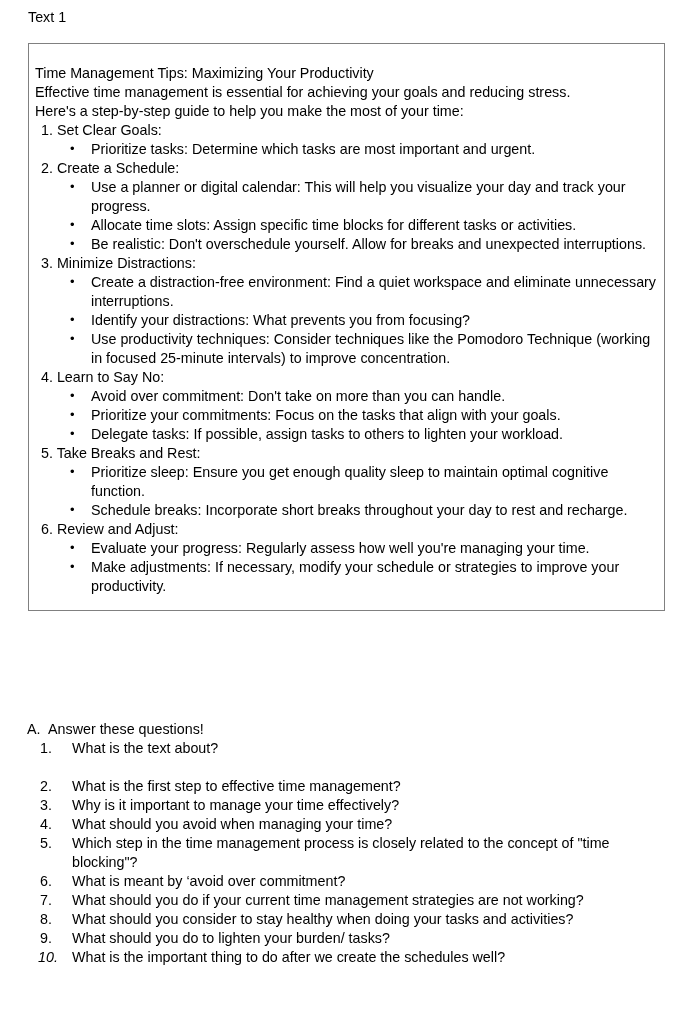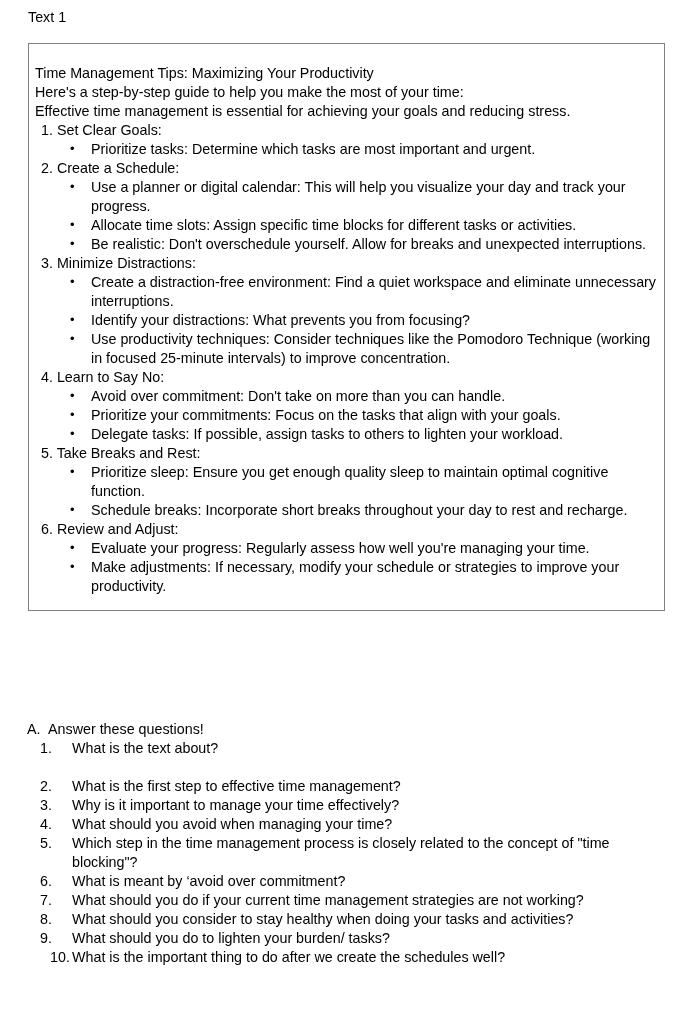--- a/index.html
+++ b/index.html
@@ -110,37 +110,38 @@
   }
   ol.questions > li > .qnum {
     position: absolute;
     left: 40px;
     top: 0;
     width: 28px;
     text-align: left;
     white-space: nowrap;
   }
   ol.questions > li.wide-num > .qnum {
-    left: 50px;
+    left: 38px;
+    font-style: italic;
   }
   ol.questions > li.spaced-after {
     margin-bottom: 19px;
   }
 </style>
 </head>
 <body>
 
 <div class="page">
 
   <div class="doc-label">Text 1</div>
 
   <div class="passage-box">
     <p class="passage-line">Time Management Tips: Maximizing Your Productivity</p>
+    <p class="passage-line">Effective time management is essential for achieving your goals and reducing stress.</p>
     <p class="passage-line">Here's a step-by-step guide to help you make the most of your time:</p>
-    <p class="passage-line">Effective time management is essential for achieving your goals and reducing stress.</p>
 
     <p class="step">1. Set Clear Goals:</p>
     <ul class="bullets">
       <li>Prioritize tasks: Determine which tasks are most important and urgent.</li>
     </ul>
 
     <p class="step">2. Create a Schedule:</p>
     <ul class="bullets">
       <li>Use a planner or digital calendar: This will help you visualize your day and track your progress.</li>
       <li>Allocate time slots: Assign specific time blocks for different tasks or activities.</li>

